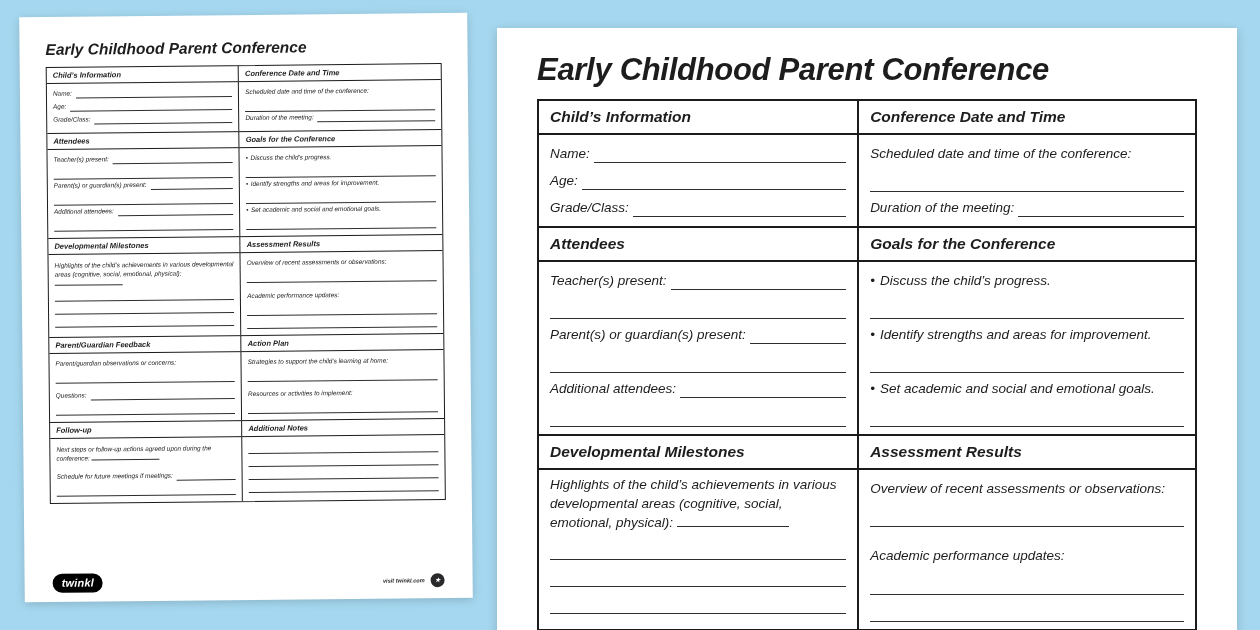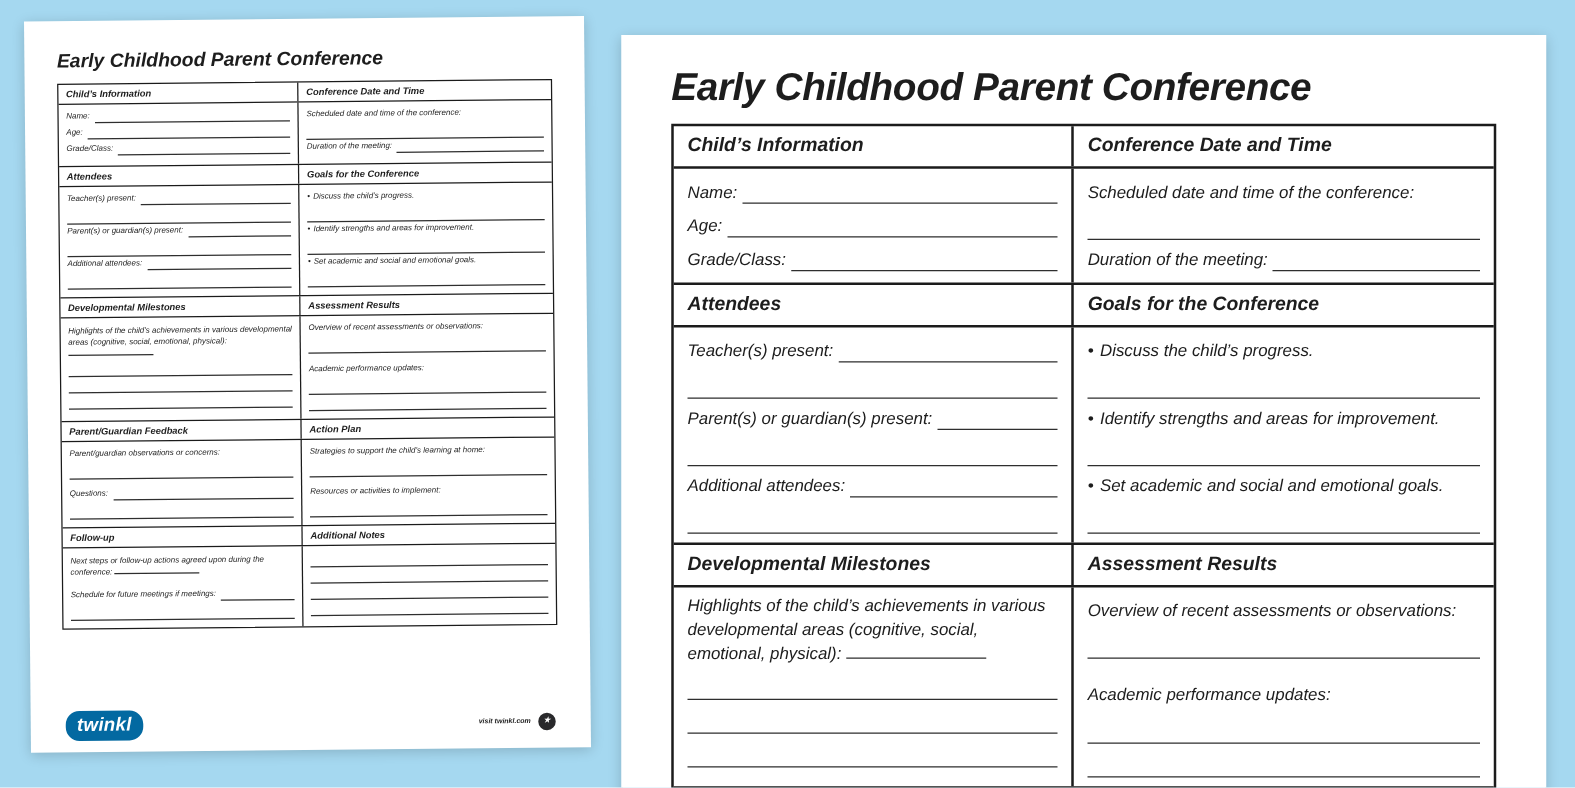--- a/index.html
+++ b/index.html
@@ -70,22 +70,22 @@
   .b-dot { margin-right: 0.38em; }
   .item.wrapfield { padding: 2px 0 1px; line-height: 1.42; }
   .w-rule { display: inline-block; width: 38%; border-bottom: var(--uw) solid #2e2e2e; }
 
   .w-footer {
     margin-top: auto;
     display: flex; justify-content: space-between; align-items: center;
     padding: 6px 2px 9px;
   }
   .logo {
-    background: #0369a1; color: #ffffff;
-    font-weight: 700; font-size: 15px;
+    background: #000000; color: #ffffff;
+    font-weight: 700; font-size: 11px;
     padding: 3px 9px 4px; border-radius: 11px;
     letter-spacing: 0.2px;
   }
   .footer-right { display: flex; align-items: center; }
   .visit { font-size: 5.6px; font-weight: 700; margin-right: 6px; }
   .badge {
     width: 14px; height: 14px; background: #29292b; border-radius: 50%;
     color: #ffffff; font-size: 7px; line-height: 14px; text-align: center;
     display: inline-block;
   }

